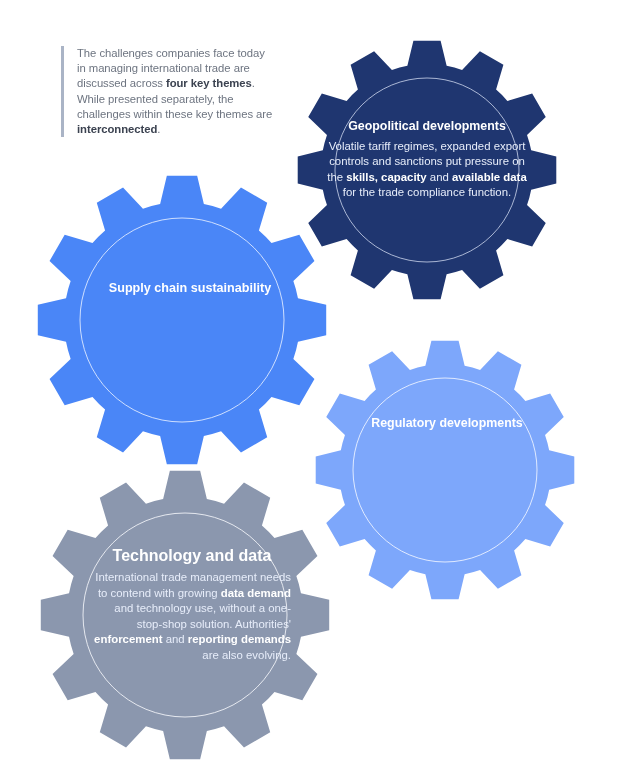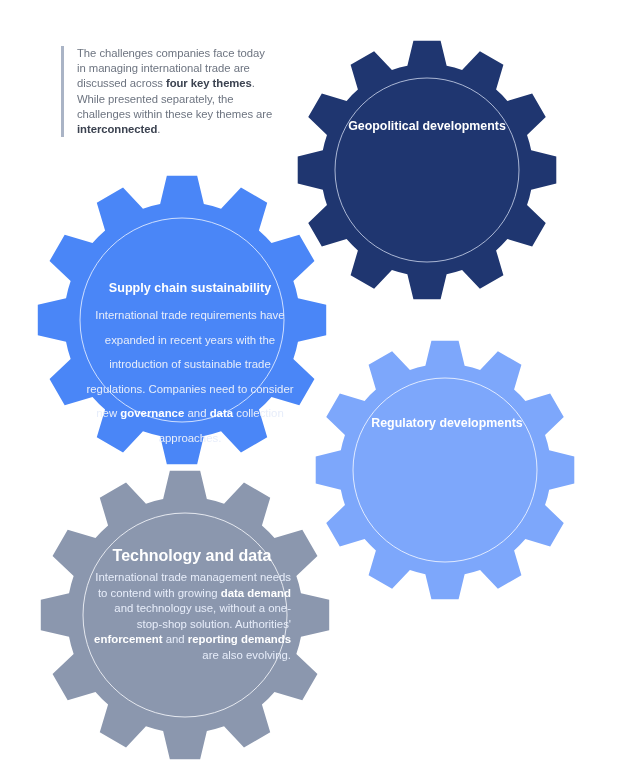--- a/index.html
+++ b/index.html
@@ -132,26 +132,26 @@
   </div>
 
   <div class="gear" id="gear-supply" style="left:37px; top:175px;">
       <svg width="290" height="290" viewBox="0 0 290 290">
         <path d="M129.84,0.79L160.16,0.79L166.87,29.04A118.00,118.00 0 0 1 184.04,33.65L203.98,12.54L230.23,27.69L221.92,55.51A118.00,118.00 0 0 1 234.49,68.08L262.31,59.77L277.46,86.02L256.35,105.96A118.00,118.00 0 0 1 260.96,123.13L289.21,129.84L289.21,160.16L260.96,166.87A118.00,118.00 0 0 1 256.35,184.04L277.46,203.98L262.31,230.23L234.49,221.92A118.00,118.00 0 0 1 221.92,234.49L230.23,262.31L203.98,277.46L184.04,256.35A118.00,118.00 0 0 1 166.87,260.96L160.16,289.21L129.84,289.21L123.13,260.96A118.00,118.00 0 0 1 105.96,256.35L86.02,277.46L59.77,262.31L68.08,234.49A118.00,118.00 0 0 1 55.51,221.92L27.69,230.23L12.54,203.98L33.65,184.04A118.00,118.00 0 0 1 29.04,166.87L0.79,160.16L0.79,129.84L29.04,123.13A118.00,118.00 0 0 1 33.65,105.96L12.54,86.02L27.69,59.77L55.51,68.08A118.00,118.00 0 0 1 68.08,55.51L59.77,27.69L86.02,12.54L105.96,33.65A118.00,118.00 0 0 1 123.13,29.04Z" fill="#4a86f7"></path>
         <circle cx="145" cy="145" r="102" fill="none" stroke="#dce8ff" stroke-width="1" opacity="0.9"></circle>
       </svg>
     </div>
   <div class="gear-text" id="text-supply">
     <p class="gear-title">Supply chain sustainability</p>
-    <p class="gear-body">International trade requirements have expanded in recent years with the introduction of sustainable trade regulations. Companies need to consider new <b>governance</b> and <b>data</b> collection approaches.</p>
   </div>
 
   <div class="gear" id="gear-geopolitical" style="left:297px; top:40px;">
       <svg width="260" height="260" viewBox="0 0 260 260">
         <path d="M116.41,0.71L143.59,0.71L149.64,25.84A106.00,106.00 0 0 1 165.07,29.97L182.88,11.24L206.41,24.83L199.09,49.61A106.00,106.00 0 0 1 210.39,60.91L235.17,53.59L248.76,77.12L230.03,94.93A106.00,106.00 0 0 1 234.16,110.36L259.29,116.41L259.29,143.59L234.16,149.64A106.00,106.00 0 0 1 230.03,165.07L248.76,182.88L235.17,206.41L210.39,199.09A106.00,106.00 0 0 1 199.09,210.39L206.41,235.17L182.88,248.76L165.07,230.03A106.00,106.00 0 0 1 149.64,234.16L143.59,259.29L116.41,259.29L110.36,234.16A106.00,106.00 0 0 1 94.93,230.03L77.12,248.76L53.59,235.17L60.91,210.39A106.00,106.00 0 0 1 49.61,199.09L24.83,206.41L11.24,182.88L29.97,165.07A106.00,106.00 0 0 1 25.84,149.64L0.71,143.59L0.71,116.41L25.84,110.36A106.00,106.00 0 0 1 29.97,94.93L11.24,77.12L24.83,53.59L49.61,60.91A106.00,106.00 0 0 1 60.91,49.61L53.59,24.83L77.12,11.24L94.93,29.97A106.00,106.00 0 0 1 110.36,25.84Z" fill="#1f3670"></path>
         <circle cx="130" cy="130" r="92" fill="none" stroke="#b9c4df" stroke-width="1" opacity="0.9"></circle>
       </svg>
     </div>
   <div class="gear-text" id="text-geopolitical">
     <p class="gear-title">Geopolitical developments</p>
+    <p class="gear-body">Volatile tariff regimes, expanded export controls and sanctions put pressure on the <b>skills, capacity</b> and <b>available data</b> for the trade compliance function.</p>
   </div>
 
 </div>
 
 </body></html>

